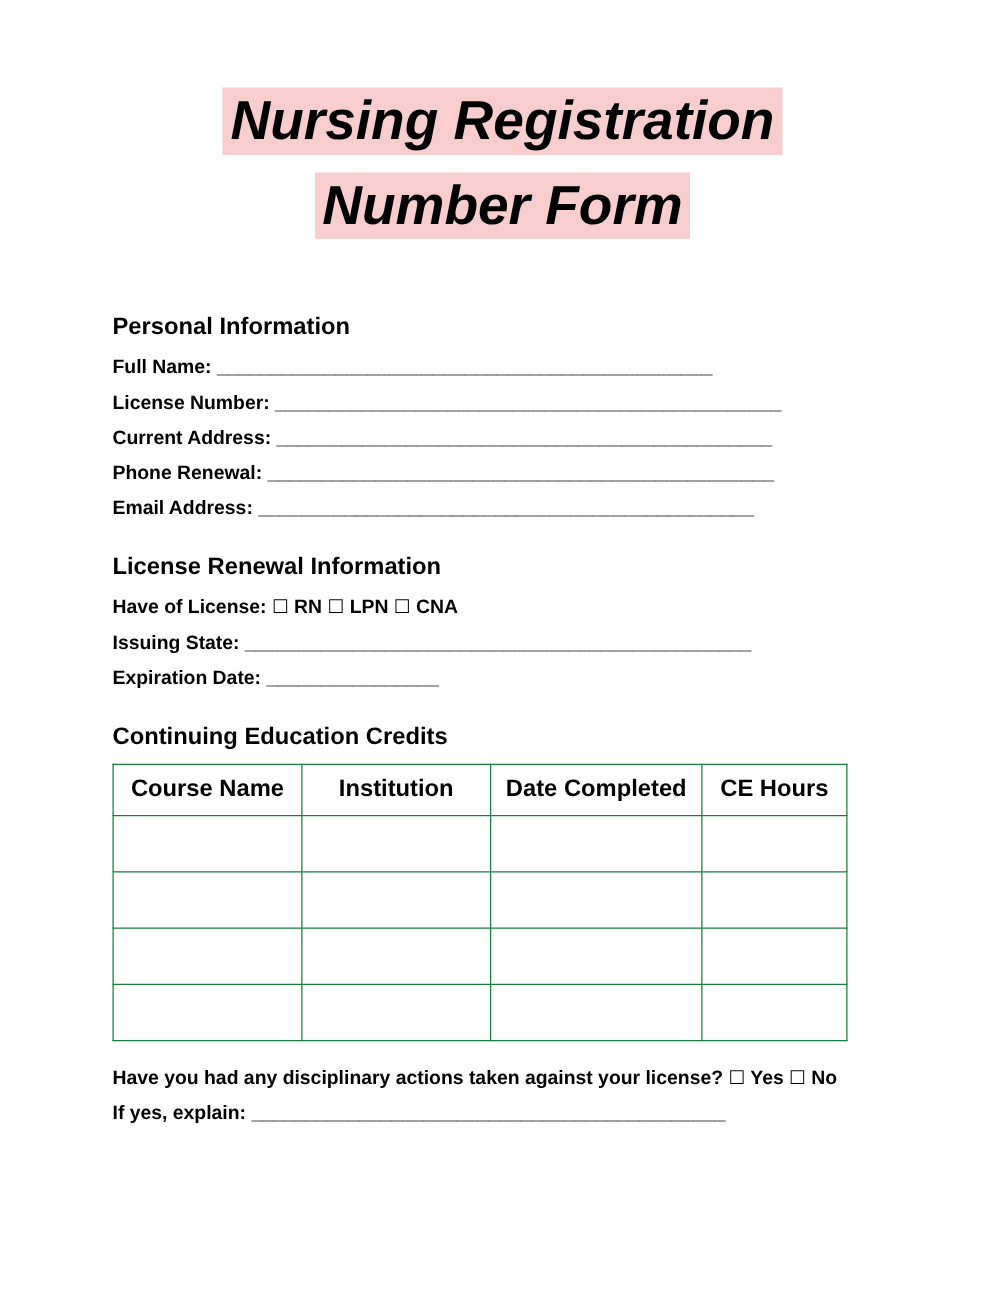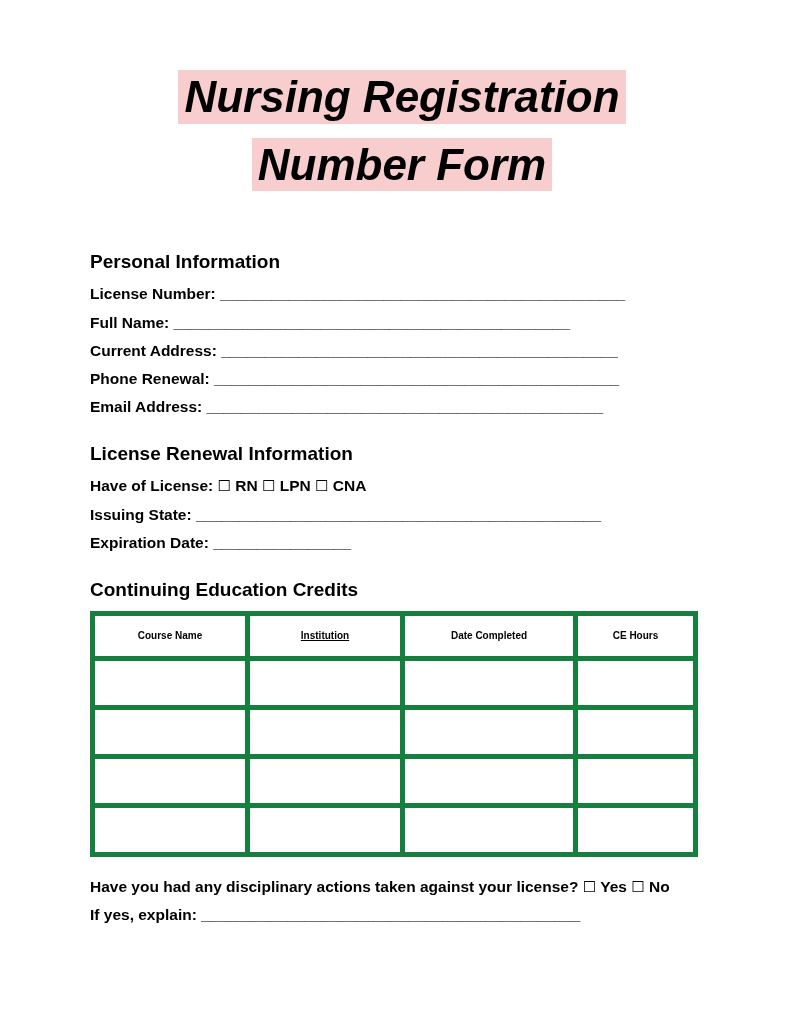--- a/index.html
+++ b/index.html
@@ -71,55 +71,55 @@
   
   table.ce-table {
     border-collapse: collapse;
     width: 575px;
     margin-top: 10px;
     margin-bottom: 16px;
     table-layout: fixed;
   }
   table.ce-table th,
   table.ce-table td {
-    border: 5px solid #15803d;
+    border: 1px solid #15803d;
     height: 42px;
-    font-size: 10px;
+    font-size: 19px;
   }
   table.ce-table th {
     font-weight: bold;
     text-align: center;
     height: 38px;
   }
   .col-course { width: 148px; }
-  .col-inst { width: 148px; text-decoration: underline; }
+  .col-inst { width: 148px; }
   .col-date { width: 166px; }
   .col-hours { width: 113px; }
 </style>
 </head>
 <body>
 
 <div class="page">
 
   <div class="title-block">
     <div class="title-line">Nursing Registration</div><br>
     <div class="title-line">Number Form</div>
   </div>
 
   <div class="content">
 
     <div class="section-heading">Personal Information</div>
 
     <div class="field-row">
+      <span>Full Name:</span>
+      <span class="blank">______________________________________________</span>
+    </div>
+    <div class="field-row">
       <span>License Number:</span>
       <span class="blank">_______________________________________________</span>
-    </div>
-    <div class="field-row">
-      <span>Full Name:</span>
-      <span class="blank">______________________________________________</span>
     </div>
     <div class="field-row">
       <span>Current Address:</span>
       <span class="blank">______________________________________________</span>
     </div>
     <div class="field-row">
       <span>Phone Renewal:</span>
       <span class="blank">_______________________________________________</span>
     </div>
     <div class="field-row">

